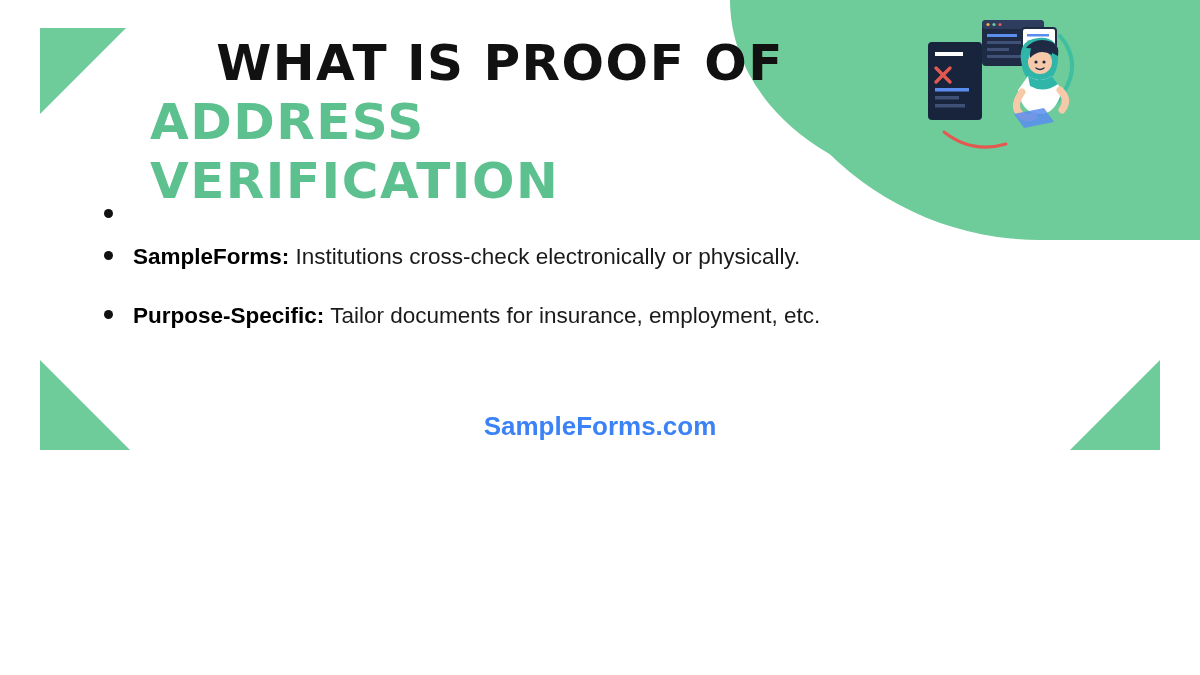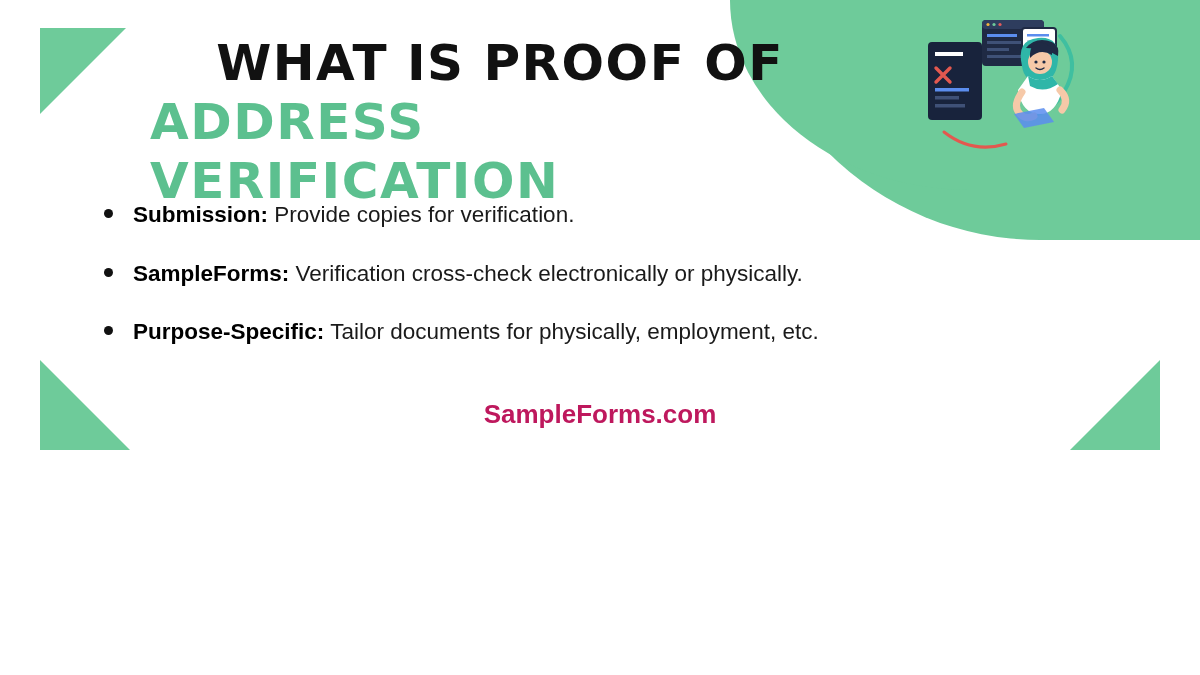--- a/index.html
+++ b/index.html
@@ -125,25 +125,25 @@
   .item-text .lead {
     font-weight: bold;
     color: #000;
   }
 
   
   .brand {
     position: absolute;
     left: 0;
     right: 0;
-    bottom: 48px;
+    bottom: 36px;
     text-align: center;
     font-size: 26px;
     font-weight: bold;
-    color: #be185d;
+    color: #3b82f6;
     font-family: "Liberation Sans", sans-serif;
   }
 </style>
 </head>
 <body>
 
 <div class="slide">
 
   <div class="blob"></div>
   <div class="blob-under"></div>
@@ -197,37 +197,34 @@
   <div class="heading">
     <div class="line1">WHAT IS PROOF OF</div>
     <div class="line2">ADDRESS VERIFICATION</div>
   </div>
 
   <div class="list">
 
 
     <div class="list-item">
       <span class="dot"></span>
-      <div class="item-text">
-        <span class="lead">Submission:</span><span> Provide copies for verification.</span>
-      </div>
     </div>
 
     <div class="list-item">
       <span class="dot"></span>
       <div class="item-text">
-        <span class="lead">SampleForms:</span><span> Verification cross-check electronically or physically.</span>
+        <span class="lead">SampleForms:</span><span> Institutions cross-check electronically or physically.</span>
       </div>
     </div>
 
 
     <div class="list-item">
       <span class="dot"></span>
       <div class="item-text">
-        <span class="lead">Purpose-Specific:</span><span> Tailor documents for physically, employment, etc.</span>
+        <span class="lead">Purpose-Specific:</span><span> Tailor documents for insurance, employment, etc.</span>
       </div>
     </div>
 
   </div>
 
   <div class="brand">SampleForms.com</div>
 
 </div>
 
 </body></html>

